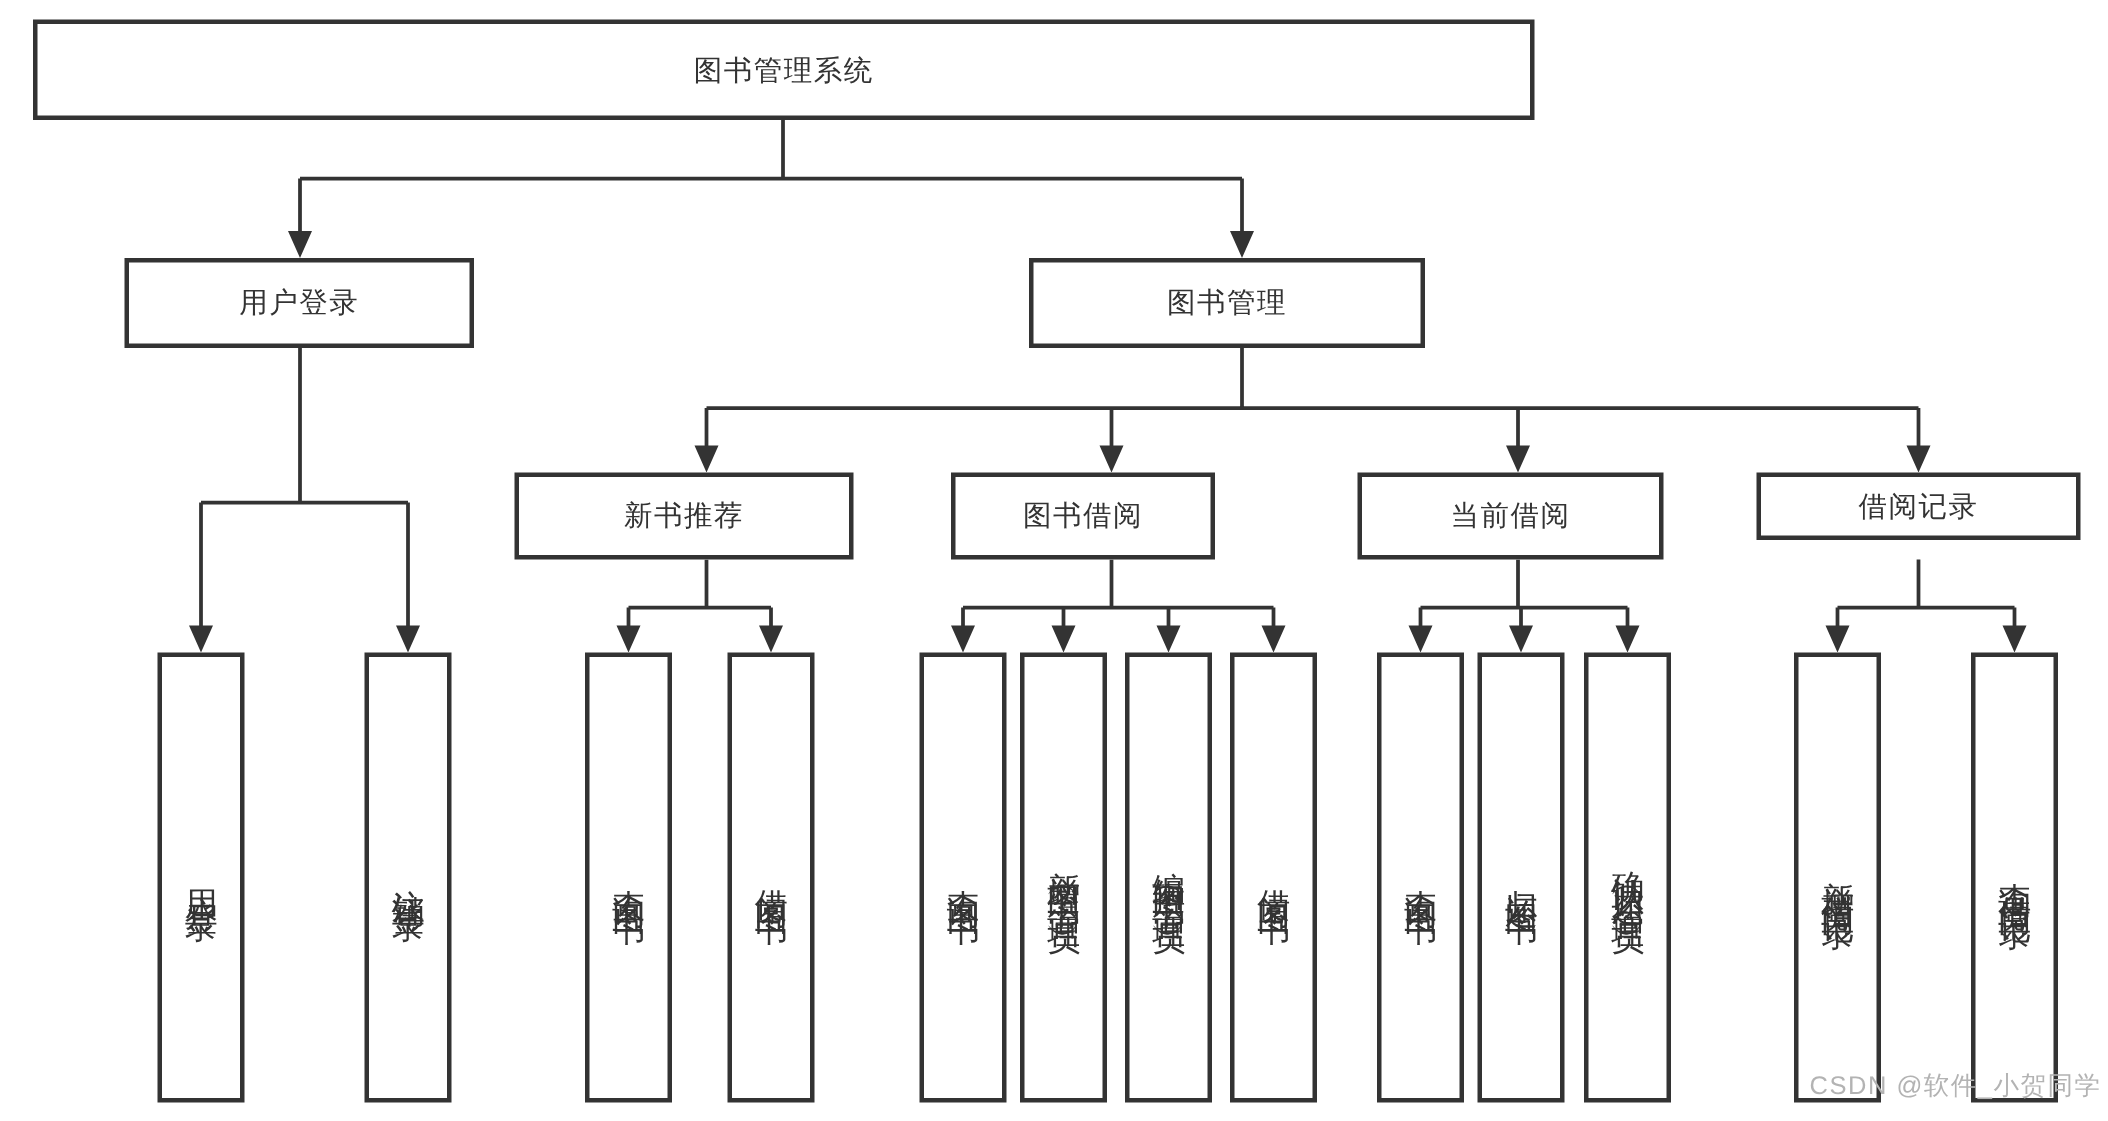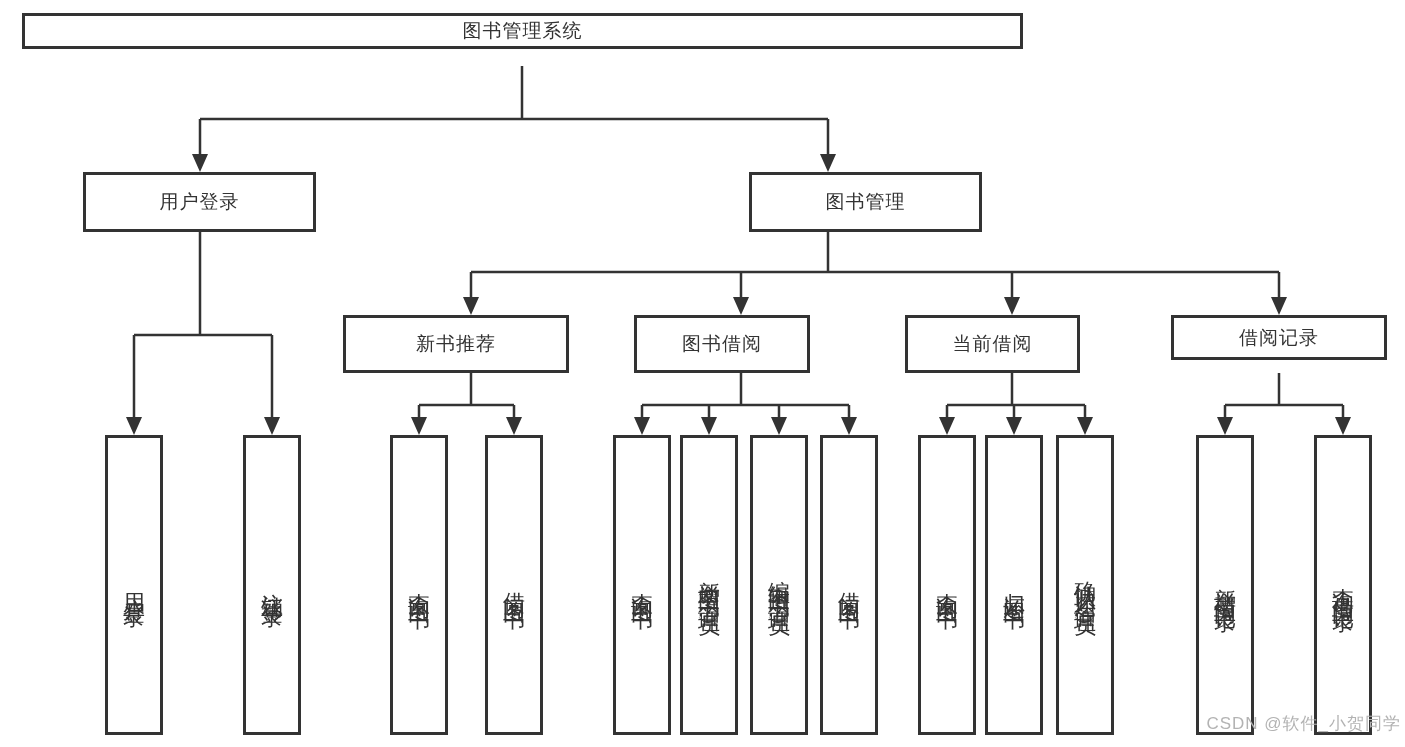--- a/index.html
+++ b/index.html
@@ -55,38 +55,38 @@
          M1279 373V405 M1225 405H1343 M1225 405V421 M1343 405V421"></path>
     <path fill="#333333" stroke="none" d="M192 154L208 154L200 172Z M820 154L836 154L828 172Z
          M463 297L479 297L471 315Z M733 297L749 297L741 315Z M1004 297L1020 297L1012 315Z M1271 297L1287 297L1279 315Z
          M126 417L142 417L134 435Z M264 417L280 417L272 435Z
          M411 417L427 417L419 435Z M506 417L522 417L514 435Z
          M634 417L650 417L642 435Z M701 417L717 417L709 435Z M771 417L787 417L779 435Z M841 417L857 417L849 435Z
          M939 417L955 417L947 435Z M1006 417L1022 417L1014 435Z M1077 417L1093 417L1085 435Z
          M1217 417L1233 417L1225 435Z M1335 417L1351 417L1343 435Z"></path>
   </svg>
 
-  <div class="box hbox" style="left:22px;top:13px;width:1001px;height:36px">
+  <div class="box hbox" style="left:22px;top:13px;width:1001px;height:67px">
     <span>图书管理系统</span>
   </div>
 
   <div class="box hbox" style="left:83px;top:172px;width:233px;height:60px">
     <span>用户登录</span>
   </div>
-  <div class="box hbox" style="left:749px;top:172px;width:233px;height:60px">
+  <div class="box hbox" style="left:686px;top:172px;width:264px;height:60px">
     <span>图书管理</span>
   </div>
 
   <div class="box hbox" style="left:343px;top:315px;width:226px;height:58px">
     <span>新书推荐</span>
   </div>
   <div class="box hbox" style="left:634px;top:315px;width:176px;height:58px">
     <span>图书借阅</span>
   </div>
-  <div class="box hbox" style="left:905px;top:315px;width:175px;height:58px">
+  <div class="box hbox" style="left:905px;top:315px;width:204px;height:58px">
     <span>当前借阅</span>
   </div>
   <div class="box hbox" style="left:1171px;top:315px;width:216px;height:45px">
     <span>借阅记录</span>
   </div>
 
   <div class="box vbox" style="left:105px;top:435px;width:58px;height:300px">
     <span class="vtext">用户登录</span>
   </div>
   <div class="box vbox" style="left:243px;top:435px;width:58px;height:300px">

